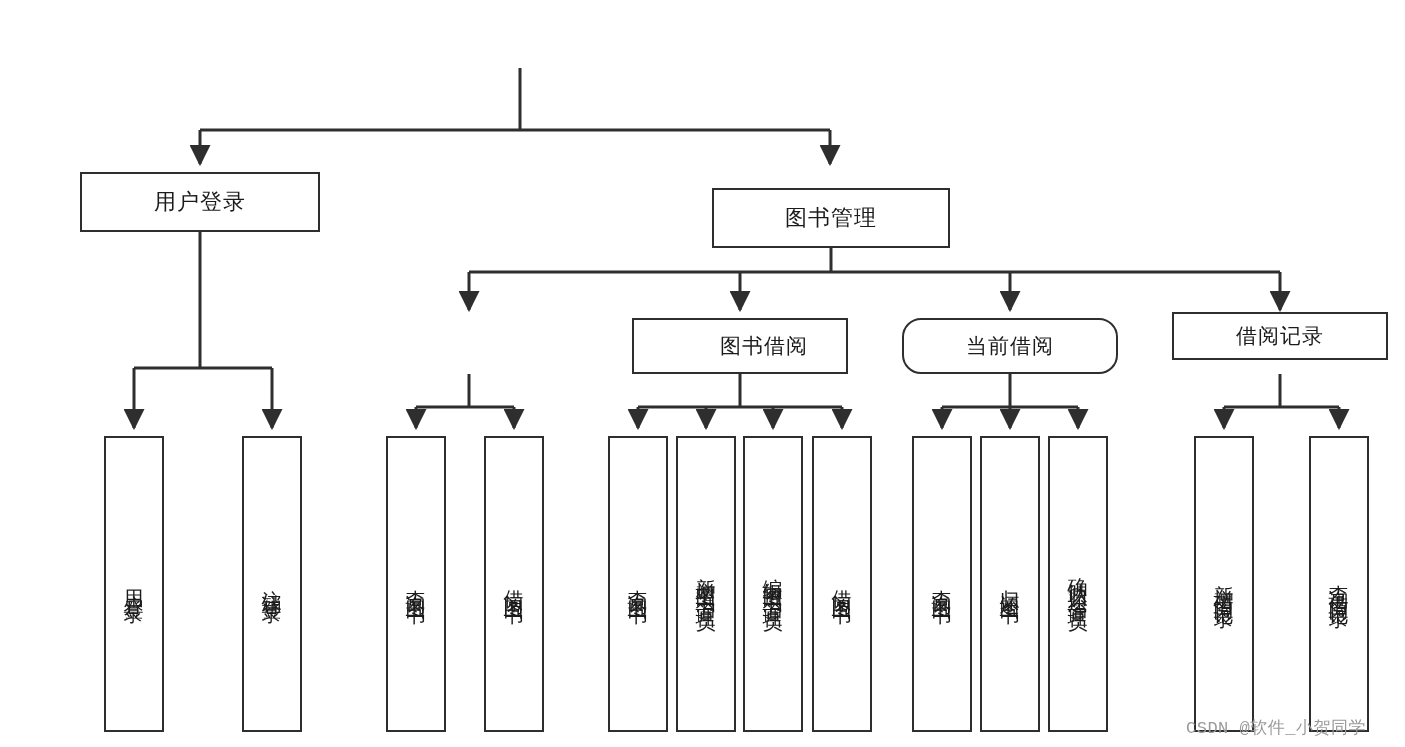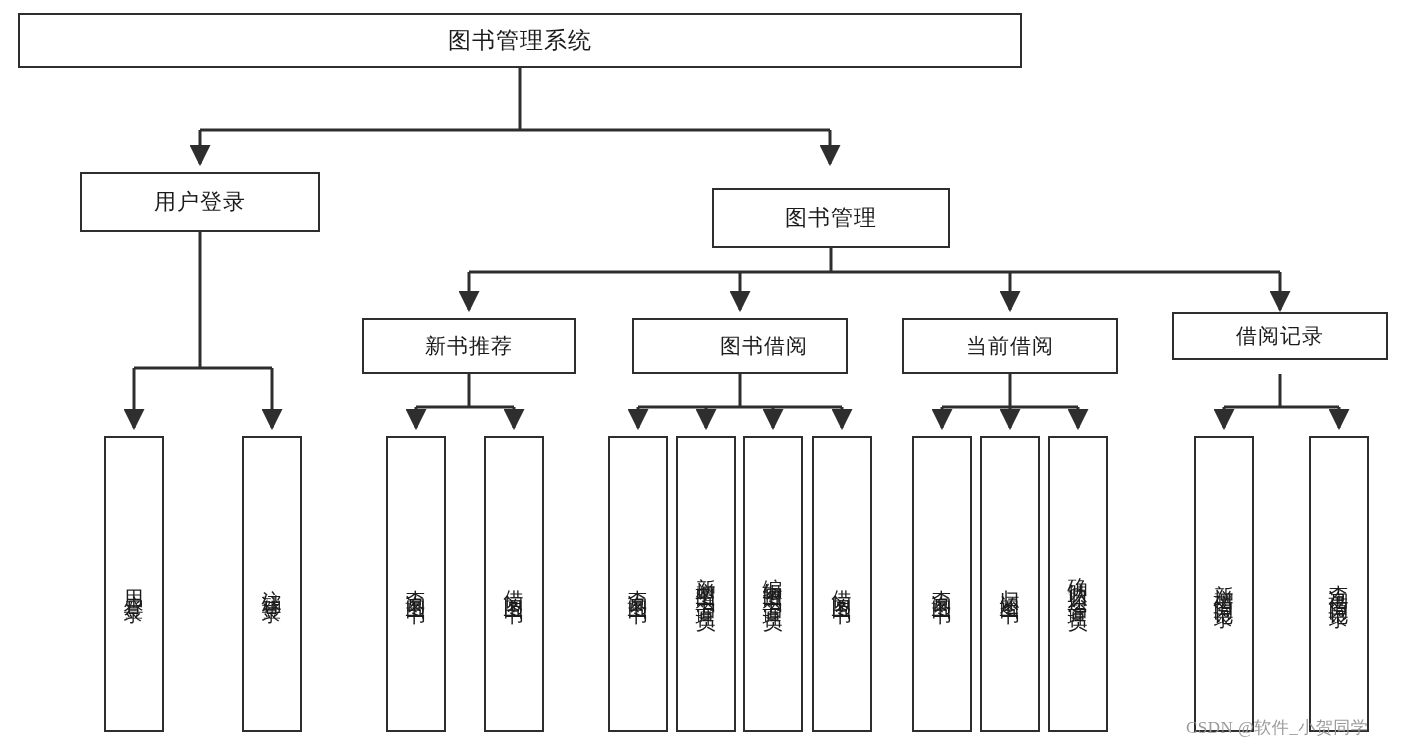--- a/index.html
+++ b/index.html
@@ -66,21 +66,21 @@
   }
   .watermark {
     position: absolute;
     left: 1186px;
     top: 716px;
     font-size: 17px;
     color: #9a9a9a;
     letter-spacing: 0.5px;
     white-space: nowrap;
     z-index: 5;
-    font-family: Liberation Serif, serif;
+    font-family: Liberation Mono, monospace;
   }
 </style>
 </head>
 <body>
 
 <div id="canvas">
 
   <svg id="edges" viewBox="0 0 1405 747" xmlns="http://www.w3.org/2000/svg">
     <defs>
       <marker id="arrow" viewBox="0 0 10 10" refX="9" refY="5" markerWidth="7" markerHeight="7" orient="auto-start-reverse">
@@ -124,38 +124,32 @@
       <path d="M 1010 407 L 1010 428" marker-end="url(#arrow)"></path>
       <path d="M 1078 407 L 1078 428" marker-end="url(#arrow)"></path>
 
       <path d="M 1280 374 L 1280 407"></path>
       <path d="M 1224 407 L 1339 407"></path>
       <path d="M 1224 407 L 1224 428" marker-end="url(#arrow)"></path>
       <path d="M 1339 407 L 1339 428" marker-end="url(#arrow)"></path>
     </g>
   </svg>
 
-  <div class="node root" style="left: 18px; top: 13px; width: 1004px; height: 55px;">
-    <span>图书管理系统</span>
-  </div>
 
   <div class="node level2" style="left: 80px; top: 172px; width: 240px; height: 60px;">
     <span>用户登录</span>
   </div>
   <div class="node level2" style="left: 712px; top: 188px; width: 238px; height: 60px;">
     <span>图书管理</span>
   </div>
 
-  <div class="node level3" style="left: 362px; top: 318px; width: 214px; height: 56px;">
-    <span>新书推荐</span>
-  </div>
   <div class="node level3" style="left: 632px; top: 318px; width: 216px; height: 56px; padding-left: 48px;">
     <span>图书借阅</span>
   </div>
-  <div class="node level3" style="left: 902px; top: 318px; width: 216px; height: 56px;">
+  <div class="node level3" style="left: 902px; top: 318px; width: 216px; height: 56px; border-radius: 19px;">
     <span>当前借阅</span>
   </div>
   <div class="node level3" style="left: 1172px; top: 312px; width: 216px; height: 48px;">
     <span>借阅记录</span>
   </div>
 
   <div class="node leaf" style="left: 104px; top: 436px; width: 60px; height: 296px;">
     <span class="vtext">用户登录</span>
   </div>
   <div class="node leaf" style="left: 242px; top: 436px; width: 60px; height: 296px;">

